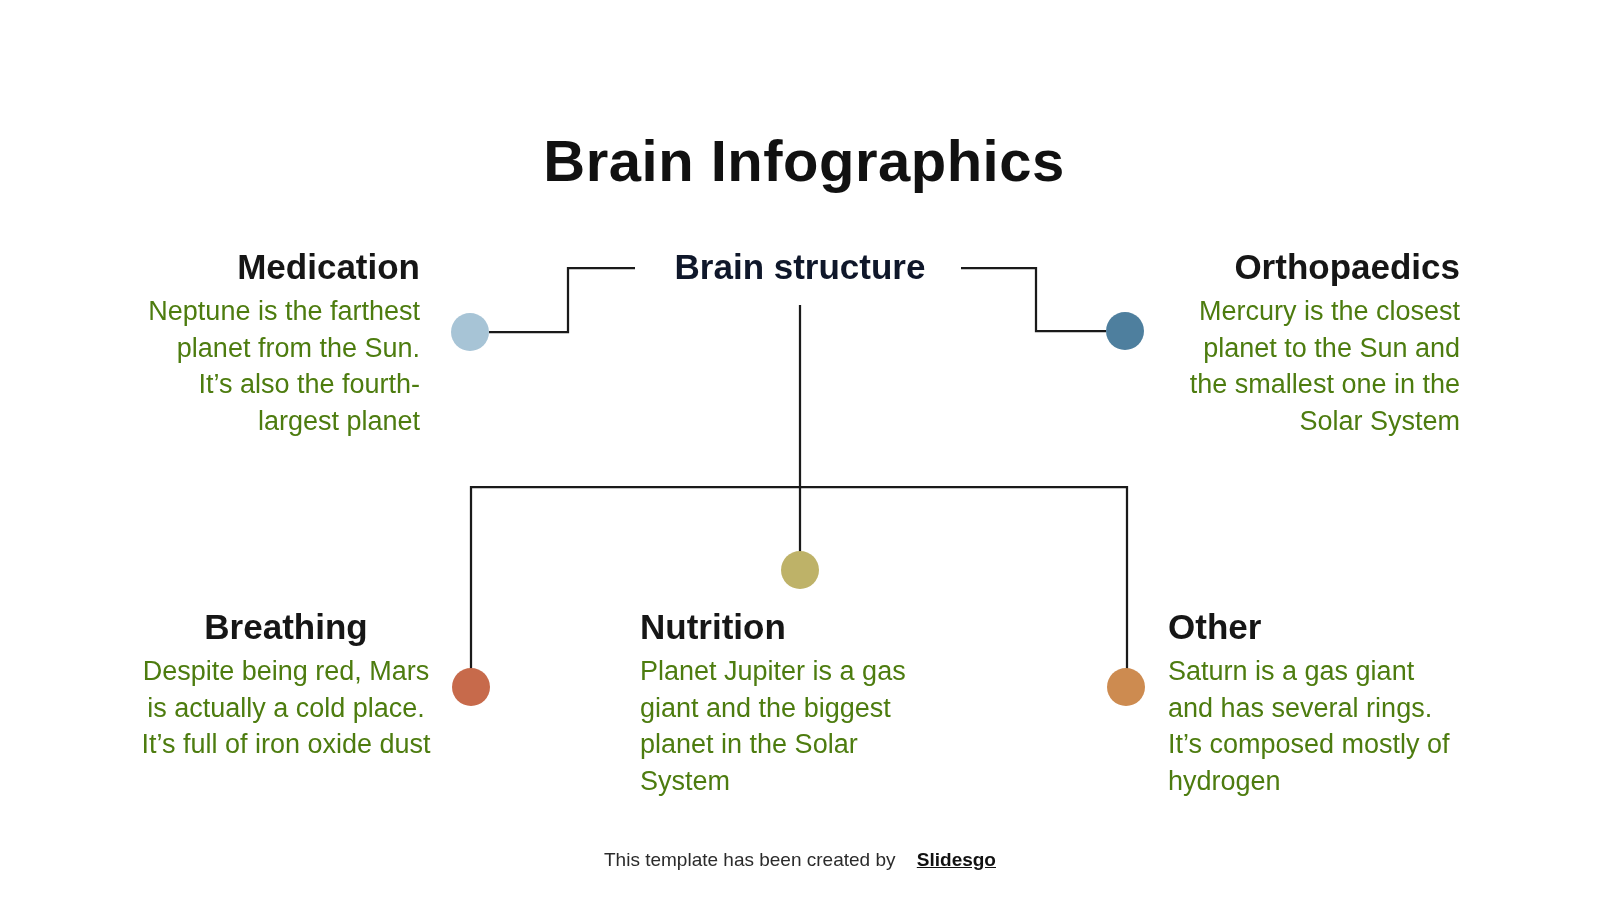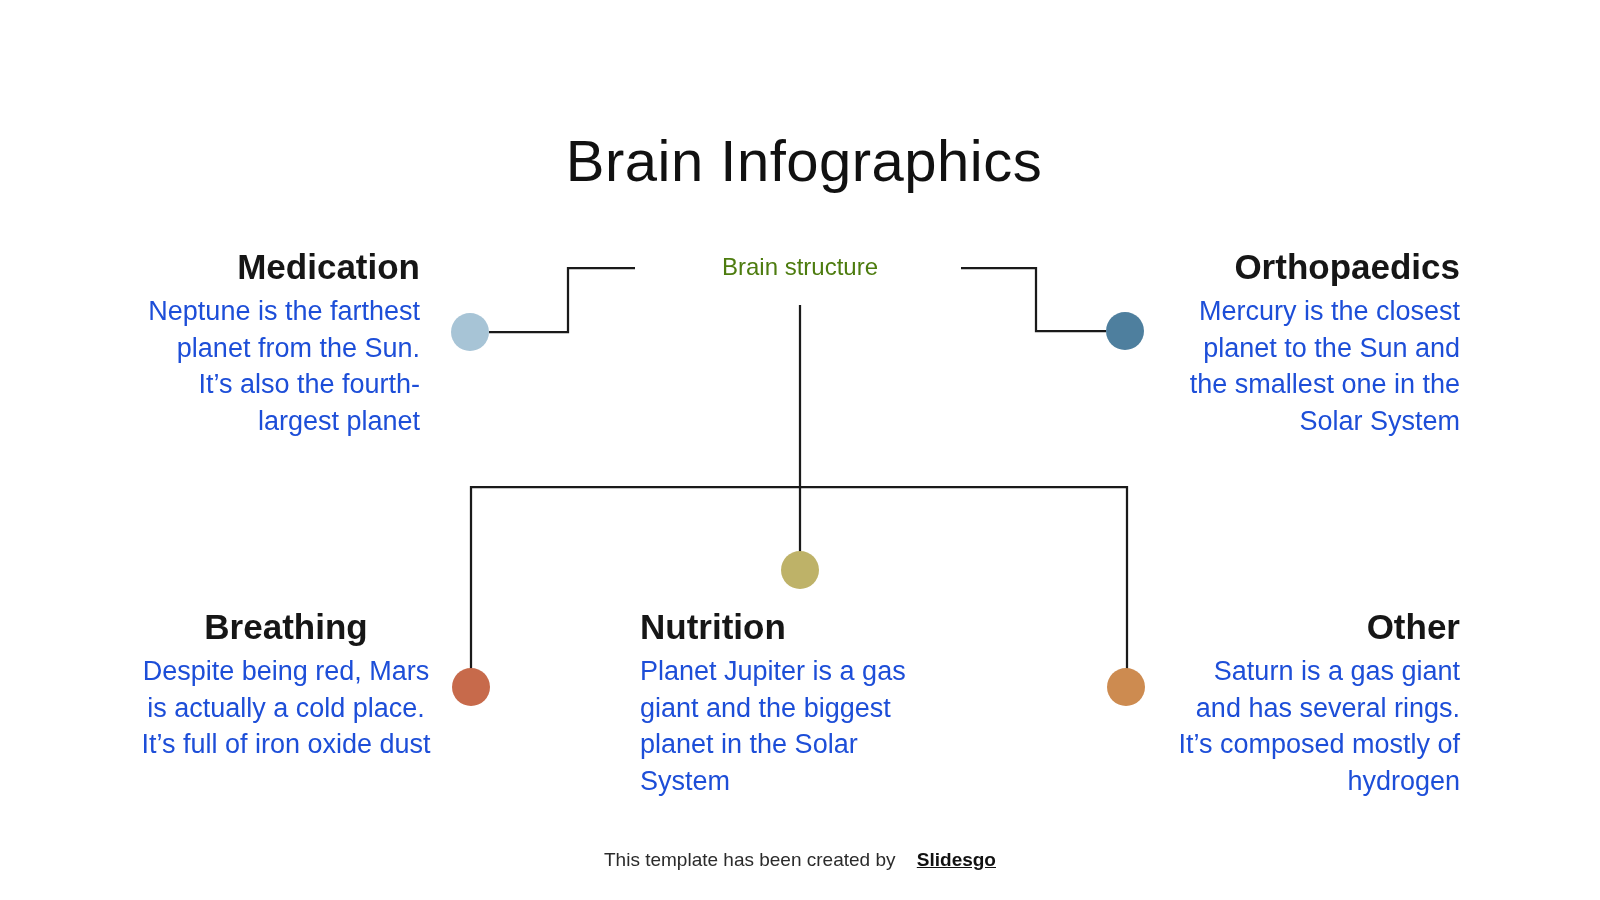--- a/index.html
+++ b/index.html
@@ -11,39 +11,39 @@
     background: #ffffff;
     font-family: "Liberation Sans", sans-serif;
     color: #1d1d1d;
   }
   .title {
     position: absolute;
     left: 8px; right: 0; top: 87px;
     text-align: center;
     font-size: 58px;
     line-height: 70px;
-    font-weight: 400;
+    font-weight: 700;
     letter-spacing: 0.5px;
     color: #111111;
   }
   .connectors {
     position: absolute;
     left: 0; top: 0;
     width: 1600px; height: 900px;
     pointer-events: none;
   }
   .connectors path { fill: none; stroke-width: 2.25px; }
   .center-label {
     position: absolute;
     left: 0; right: 0; top: 247px;
     text-align: center;
-    font-size: 24px;
+    font-size: 35px;
     line-height: 40px;
-    font-weight: 400;
-    color: #4d7c0f;
+    font-weight: 700;
+    color: #0f172a;
   }
   .dot {
     position: absolute;
     width: 38px; height: 38px;
     border-radius: 50%;
   }
   .dot-medication   { left: 451px;  top: 313px; }
   .dot-orthopaedics { left: 1106px; top: 312px; }
   .dot-nutrition    { left: 781px;  top: 551px; }
   .dot-breathing    { left: 452px;  top: 668px; }
@@ -54,27 +54,27 @@
     font-size: 35px;
     line-height: 40px;
     font-weight: 700;
     color: #161616;
   }
   .block p {
     margin: 0;
     font-size: 27px;
     line-height: 36.5px;
     font-weight: 400;
-    color: #1d4ed8;
+    color: #4d7c0f;
   }
   .block-tl { left: 140px;  top: 247px; width: 280px; text-align: right; }
   .block-tr { right: 140px; top: 247px; width: 300px; text-align: right; }
   .block-bl { left: 140px;  top: 607px; width: 292px; text-align: center; }
   .block-bc { left: 640px;  top: 607px; width: 300px; }
-  .block-br { right: 140px; top: 607px; width: 292px; text-align: right; }
+  .block-br { right: 140px; top: 607px; width: 292px; }
   .footer {
     position: absolute;
     left: 0; right: 0; top: 848px;
     text-align: center;
     font-size: 19px;
     line-height: 24px;
     color: #2b2b2b;
   }
   .footer .brand {
     font-weight: 700;

